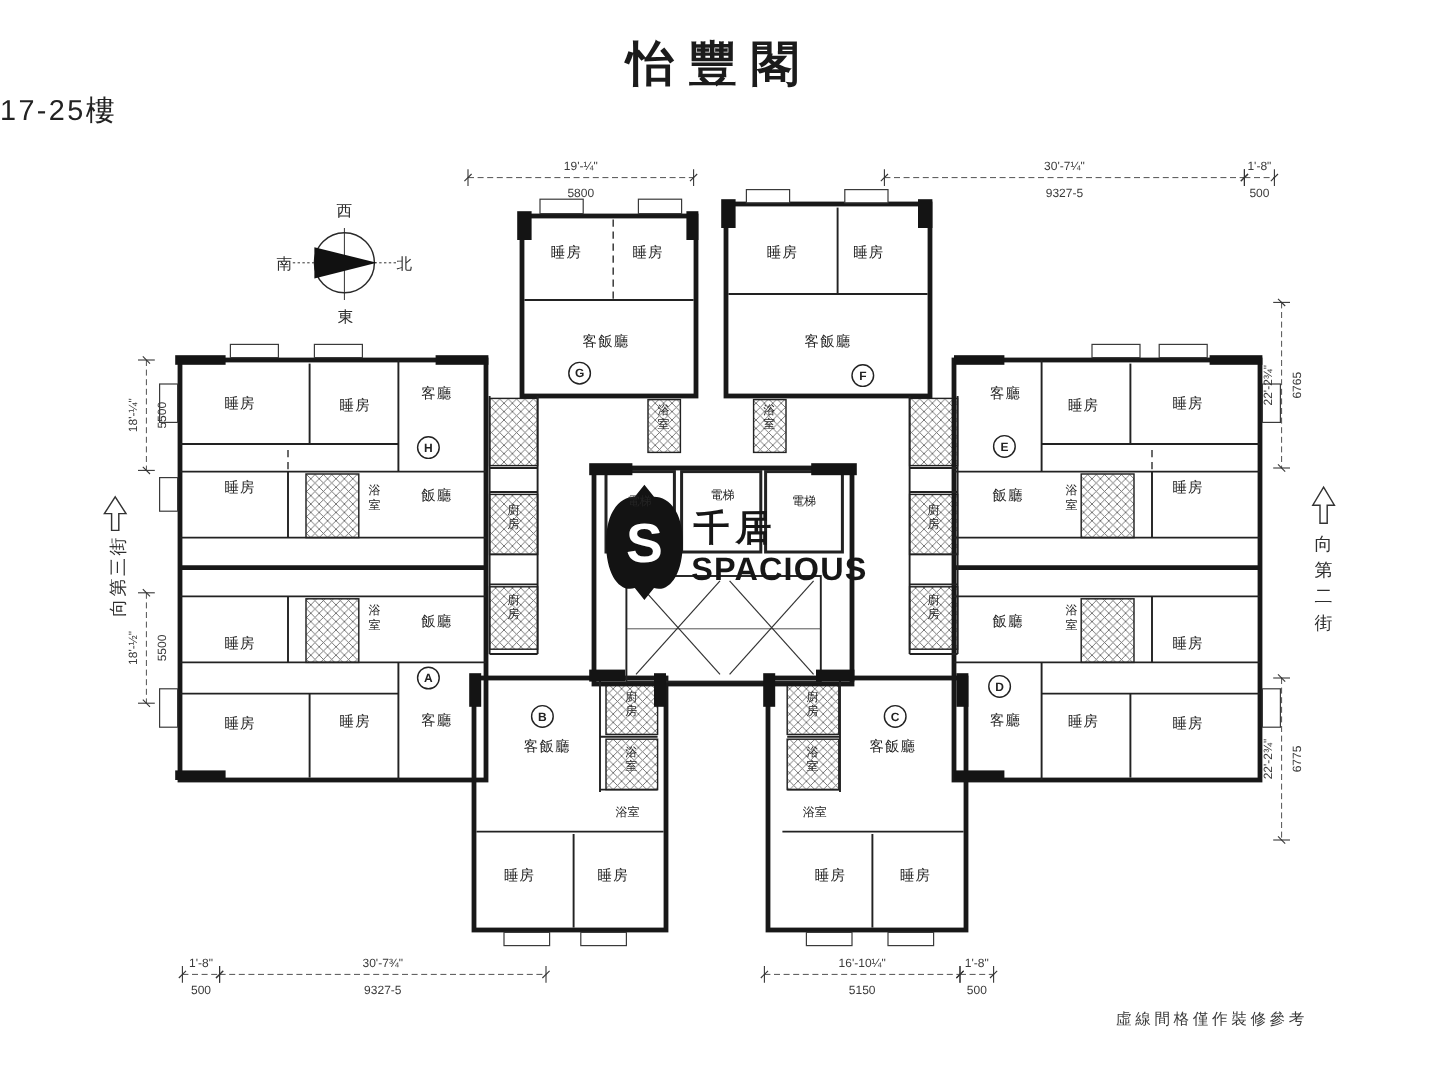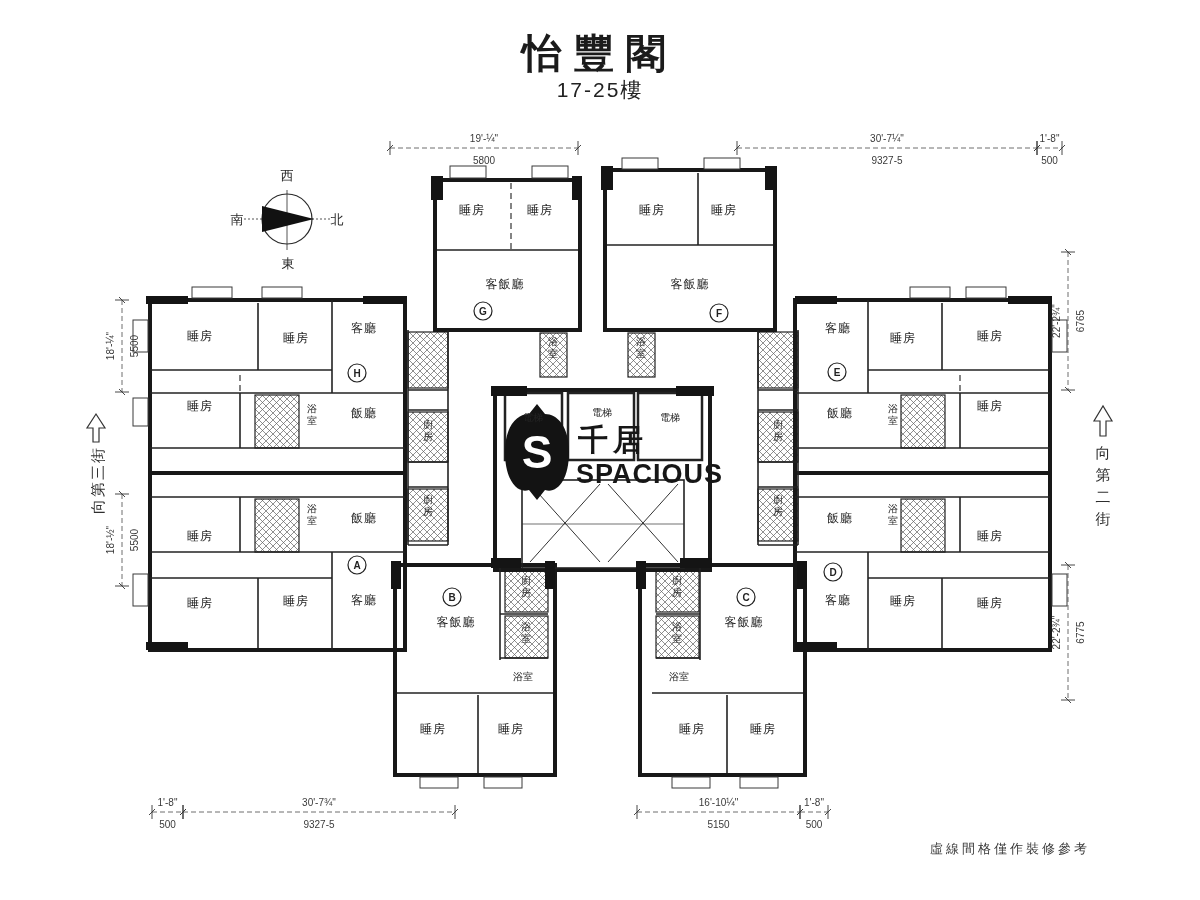--- a/index.html
+++ b/index.html
@@ -1,21 +1,21 @@
 <!DOCTYPE html>
 <html><head>
 <meta charset="utf-8">
 <style>
   html,body{margin:0;padding:0;background:#ffffff;}
   #page{position:relative;width:1200px;height:880px;background:#fff;overflow:hidden;
         font-family:"Liberation Sans",sans-serif;color:#1c1c1c;}
   .abs{position:absolute;}
   #title{left:0;right:0;top:26px;text-align:center;font-size:40px;font-weight:700;
          letter-spacing:12px;color:#1b1b1b;}
-  #subtitle{left:0;right:0;top:76px;text-align:center;font-size:21px;letter-spacing:2px;color:#222;}
+  #subtitle{left:0;right:0;top:76px;text-align:left;font-size:24px;letter-spacing:2px;color:#222;}
   #disclaimer{left:895px;top:824px;width:230px;text-align:center;font-size:13px;
               letter-spacing:3px;color:#3a3a3a;margin-top:16px;}
   svg text{font-family:"Liberation Sans",sans-serif;}
   .lbl{font-size:12px;fill:#242424;letter-spacing:1px;}
   .lbl.s{font-size:10px;letter-spacing:0;}
   .badge-c{fill:none;stroke:#222;stroke-width:1.2;}
   .badge-t{font-size:10px;font-weight:700;fill:#222;}
   .dline{stroke:#4a4a4a;stroke-width:0.8;stroke-dasharray:5 3;}
   .dtick{stroke:#333;stroke-width:0.9;}
   .dtxt{font-size:10px;fill:#3a3a3a;}

